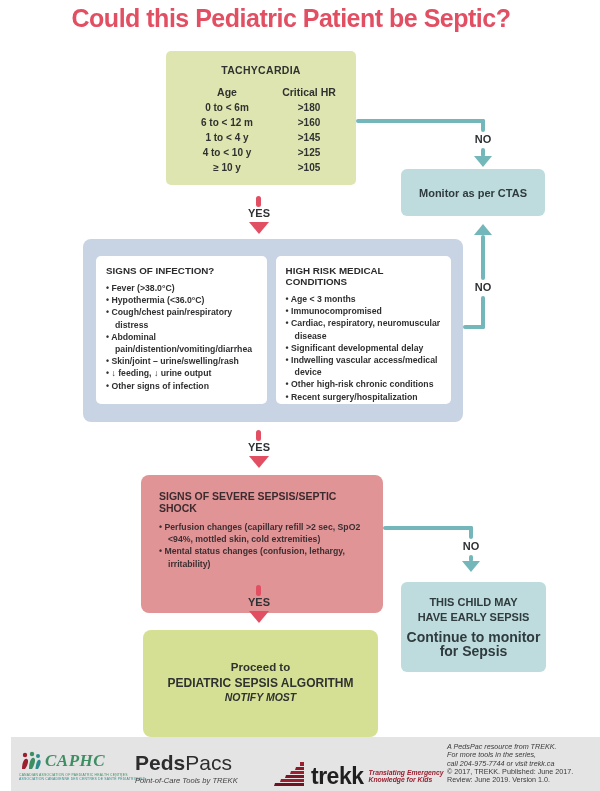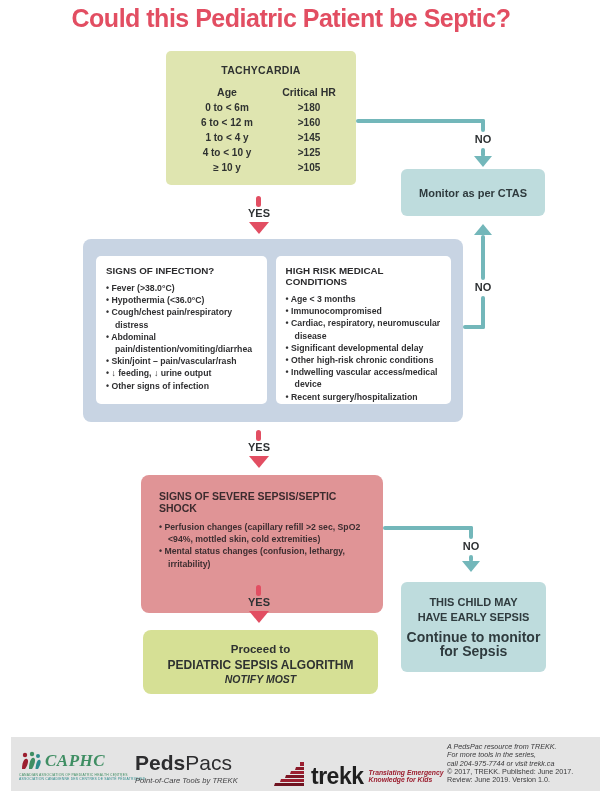--- a/index.html
+++ b/index.html
@@ -56,22 +56,22 @@
   .blist li::before { content:"• "; }
 
   
   .red-box { left:130px; top:475px; width:242px; height:138px; background:#e09496; border-radius:8px;
     padding:15px 16px 0 18px; color:#3c2b2e; }
   .red-box .hd { font-size:10.5px; font-weight:800; }
   .red-box .blist { margin-top:7px; }
   .red-box .blist li { color:#3d2e31; }
 
   
-  .green-bottom { left:132px; top:630px; width:235px; height:64px; background:#d6e095; border-radius:8px;
-    text-align:center; padding-top:12px; color:#2f3231; }
+  .green-bottom { left:132px; top:630px; width:235px; height:107px; background:#d6e095; border-radius:8px;
+    text-align:center; padding-top:30px; color:#2f3231; }
   .green-bottom .l1 { font-size:11.5px; font-weight:800; line-height:15px; }
   .green-bottom .l2 { font-size:12px; font-weight:800; line-height:16px; }
   .green-bottom .it { font-size:10.5px; font-weight:700; font-style:italic; line-height:13px; }
   .green-bottom .it:first-of-type { margin-top:6px; }
 
   
   .footer { position:absolute; left:0; top:737px; width:600px; height:54px; background:#e4e4e4; }
   .caphc { position:absolute; left:8px; top:14px; }
   .caphc-row { display:flex; align-items:center; }
   .caphc-name { font-family:"Liberation Serif", serif; font-style:italic; font-weight:700;
@@ -147,34 +147,34 @@
   <div class="yes-head" style="left:238px; top:222px;"></div>
 
   <div class="box blue-box">
     <div class="panel left">
       <div class="hd">SIGNS OF INFECTION?</div>
       <ul class="blist">
         <li>Fever (&gt;38.0°C)</li>
         <li>Hypothermia (&lt;36.0°C)</li>
         <li>Cough/chest pain/respiratory distress</li>
         <li>Abdominal pain/distention/vomiting/diarrhea</li>
-        <li>Skin/joint – pain/vascular/rash</li>
+        <li>Skin/joint – urine/swelling/rash</li>
         <li>↓ feeding, ↓ urine output</li>
         <li>Other signs of infection</li>
       </ul>
     </div>
     <div class="panel right">
       <div class="hd">HIGH RISK MEDICAL CONDITIONS</div>
       <ul class="blist">
         <li>Age &lt; 3 months</li>
         <li>Immunocompromised</li>
         <li>Cardiac, respiratory, neuromuscular disease</li>
         <li>Significant developmental delay</li>
+        <li>Indwelling vascular access/medical device</li>
         <li>Other high-risk chronic conditions</li>
-        <li>Indwelling vascular access/medical device</li>
         <li>Recent surgery/hospitalization</li>
       </ul>
     </div>
   </div>
 
   <div class="yes-dash" style="left:245px; top:430px;"></div>
   <div class="yes-label" style="left:228px; top:441px;">YES</div>
   <div class="yes-head" style="left:238px; top:456px;"></div>
 
   <div class="box red-box">

